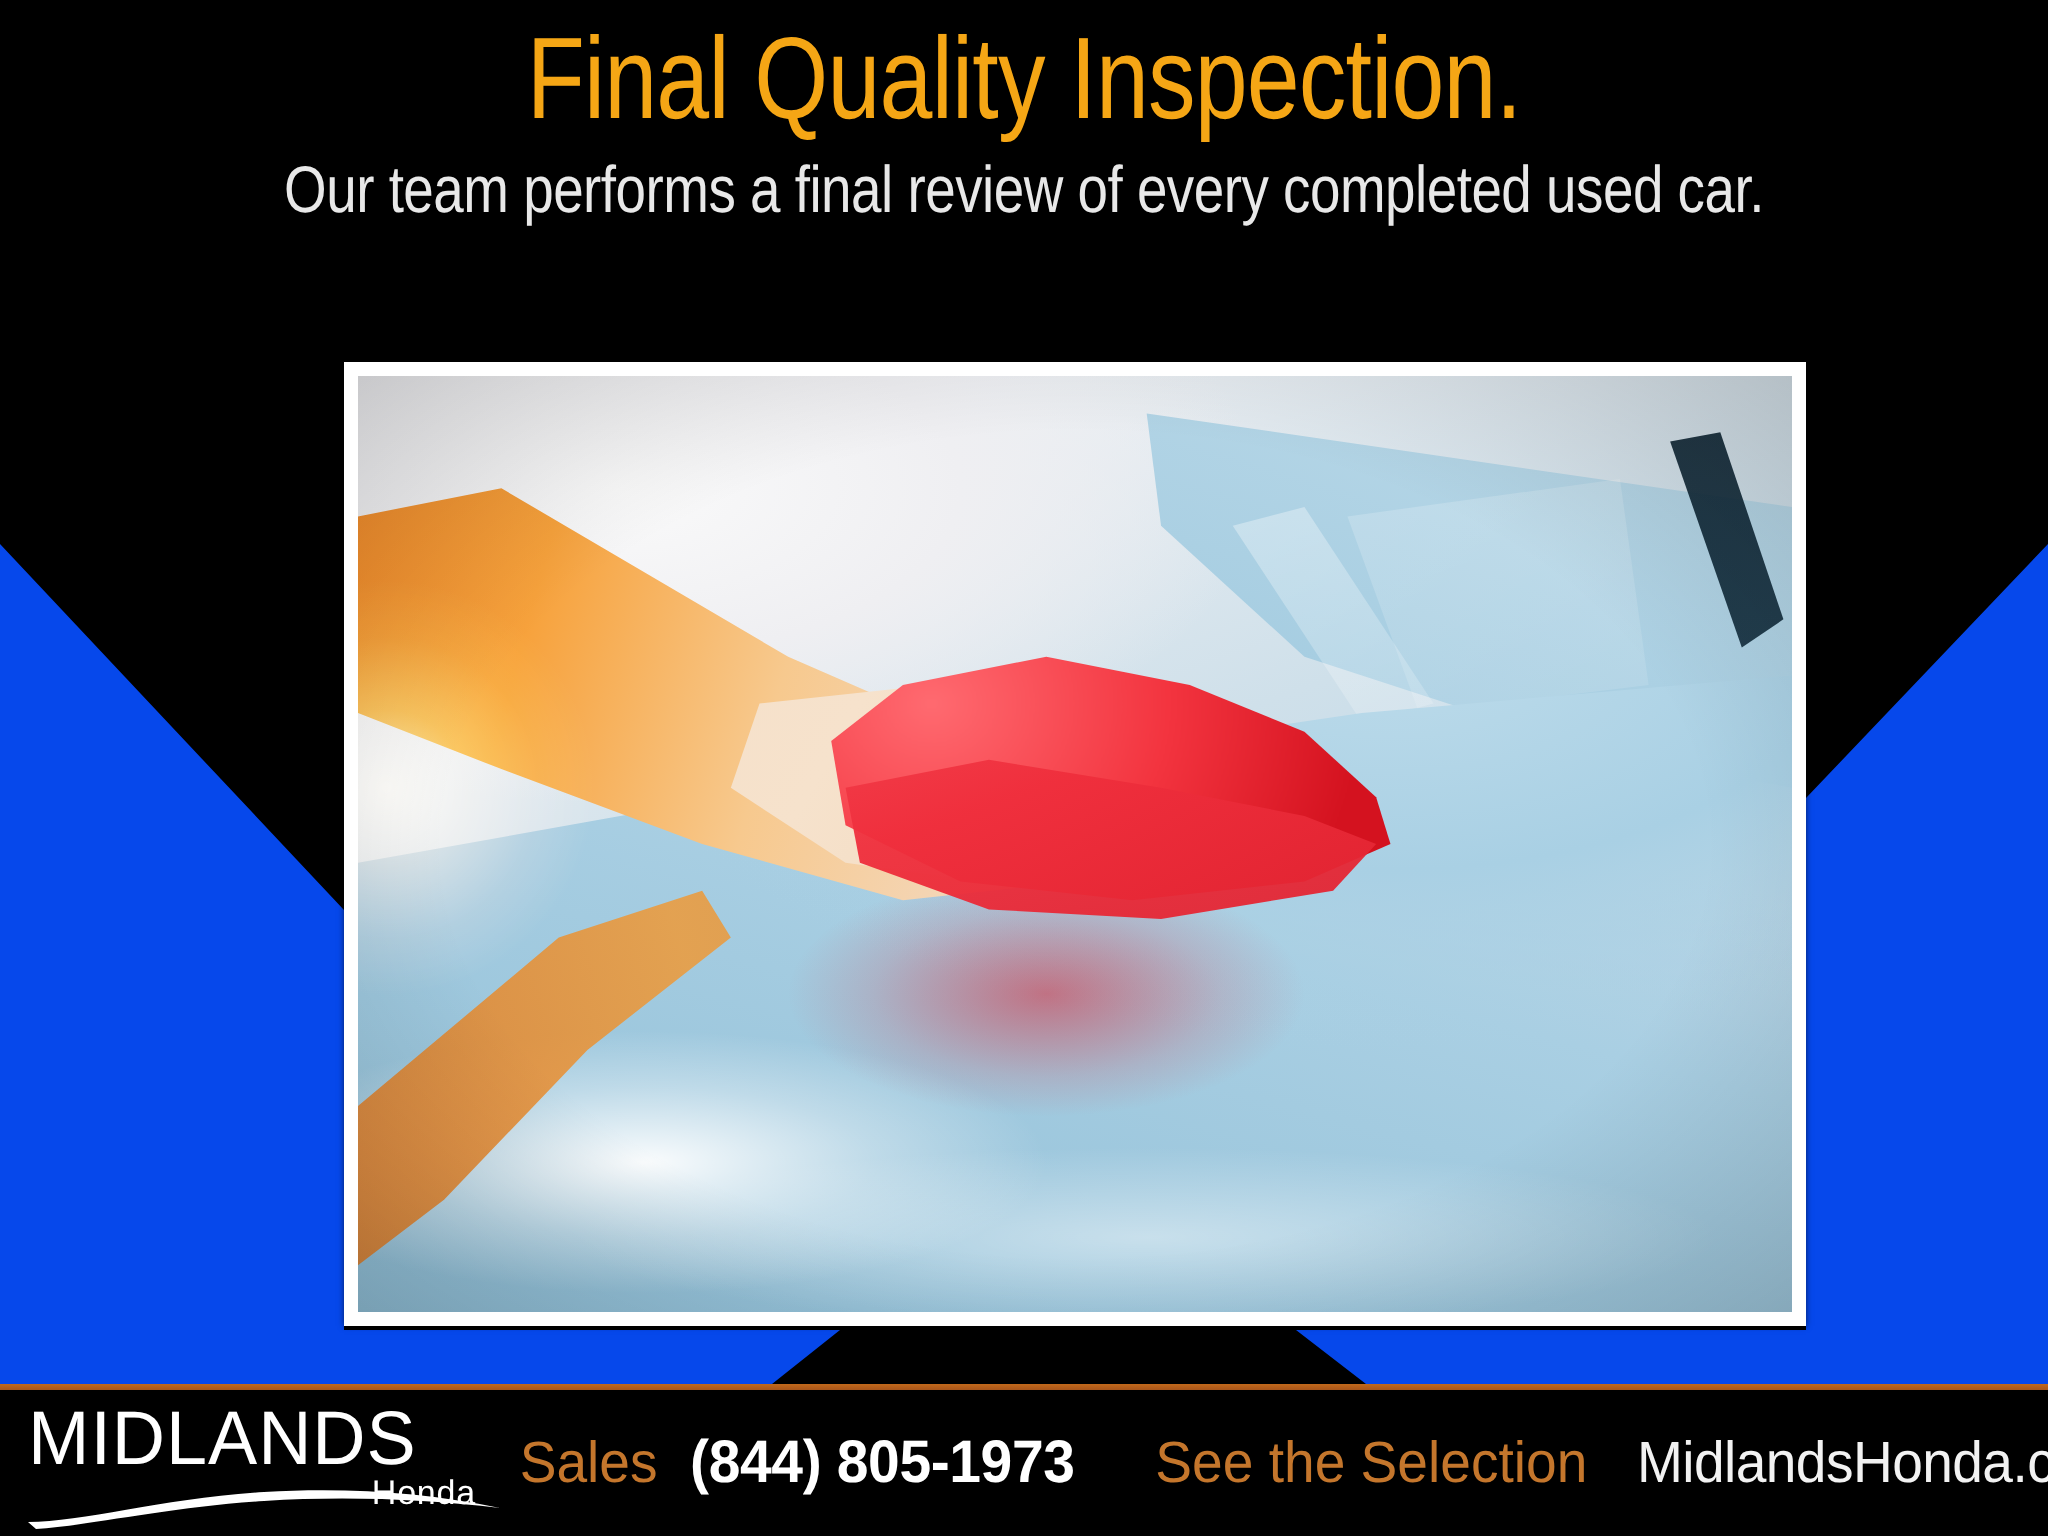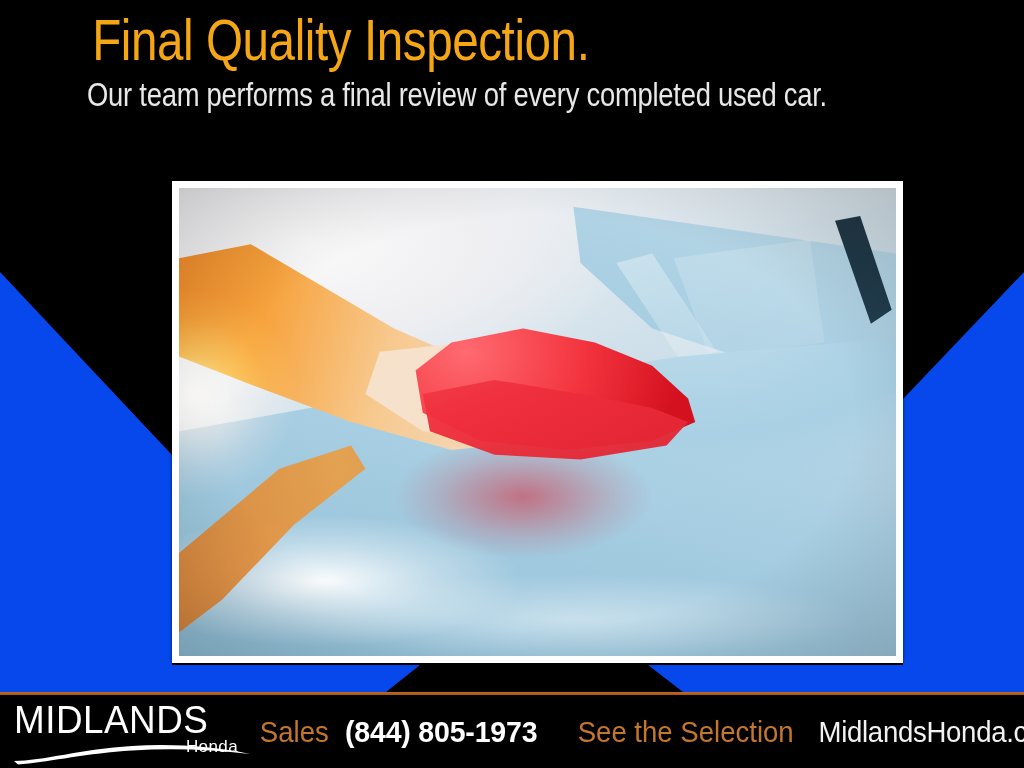--- a/index.html
+++ b/index.html
@@ -9,20 +9,21 @@
   #stage {
     position:relative;
     width:1024px; height:768px;
     background:#000000;
     overflow:hidden;
   }
 
   
   #header-block {
     position:absolute; left:0; top:0; width:1024px; height:140px;
+    text-align:center;
     z-index:40;
   }
   #headline {
     font-family:"Liberation Sans", sans-serif;
     font-size:58px;
     line-height:62px;
     font-weight:400;
     color:#F5A615;
     letter-spacing:-0.5px;
     transform:scaleX(0.82);

